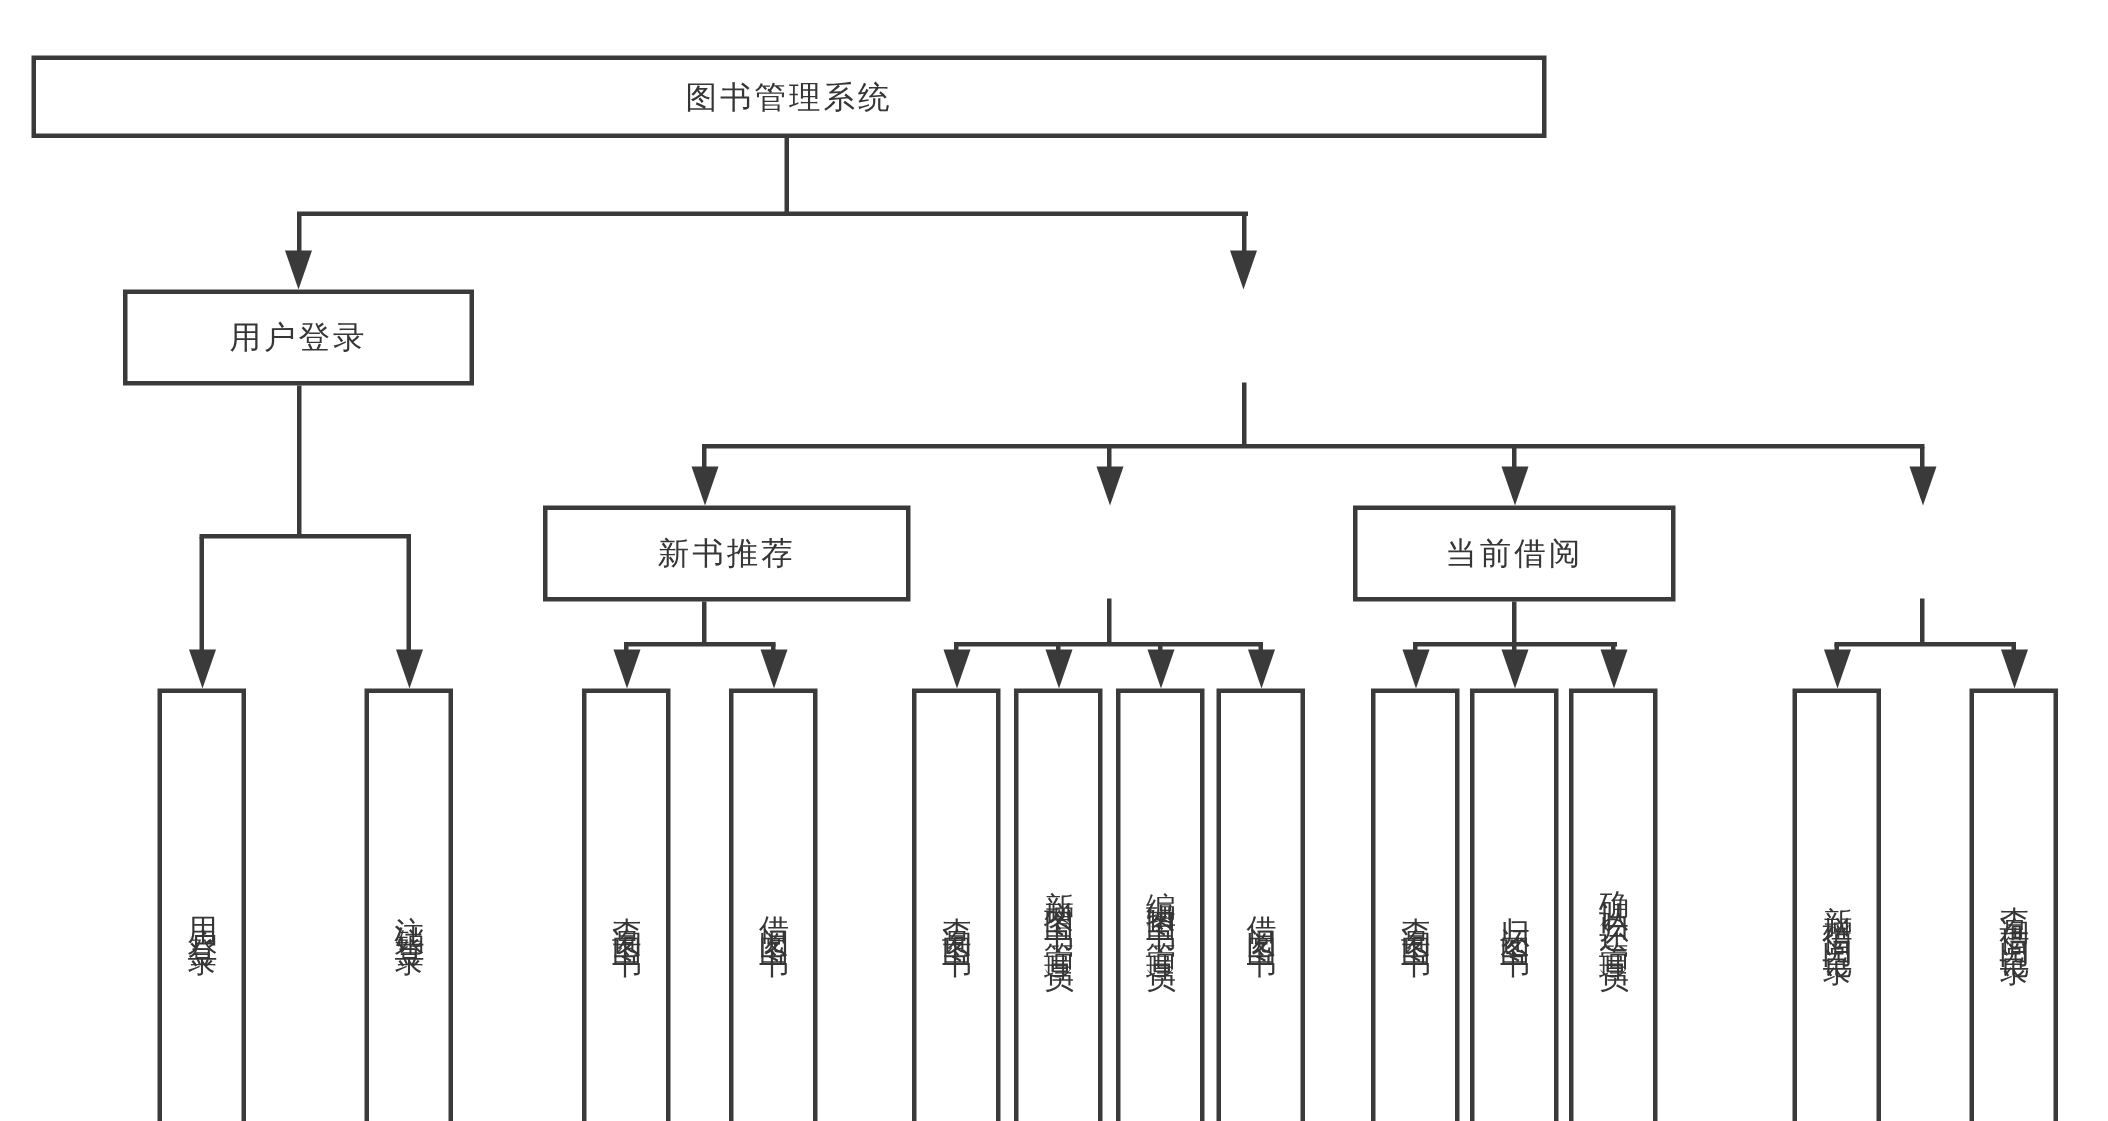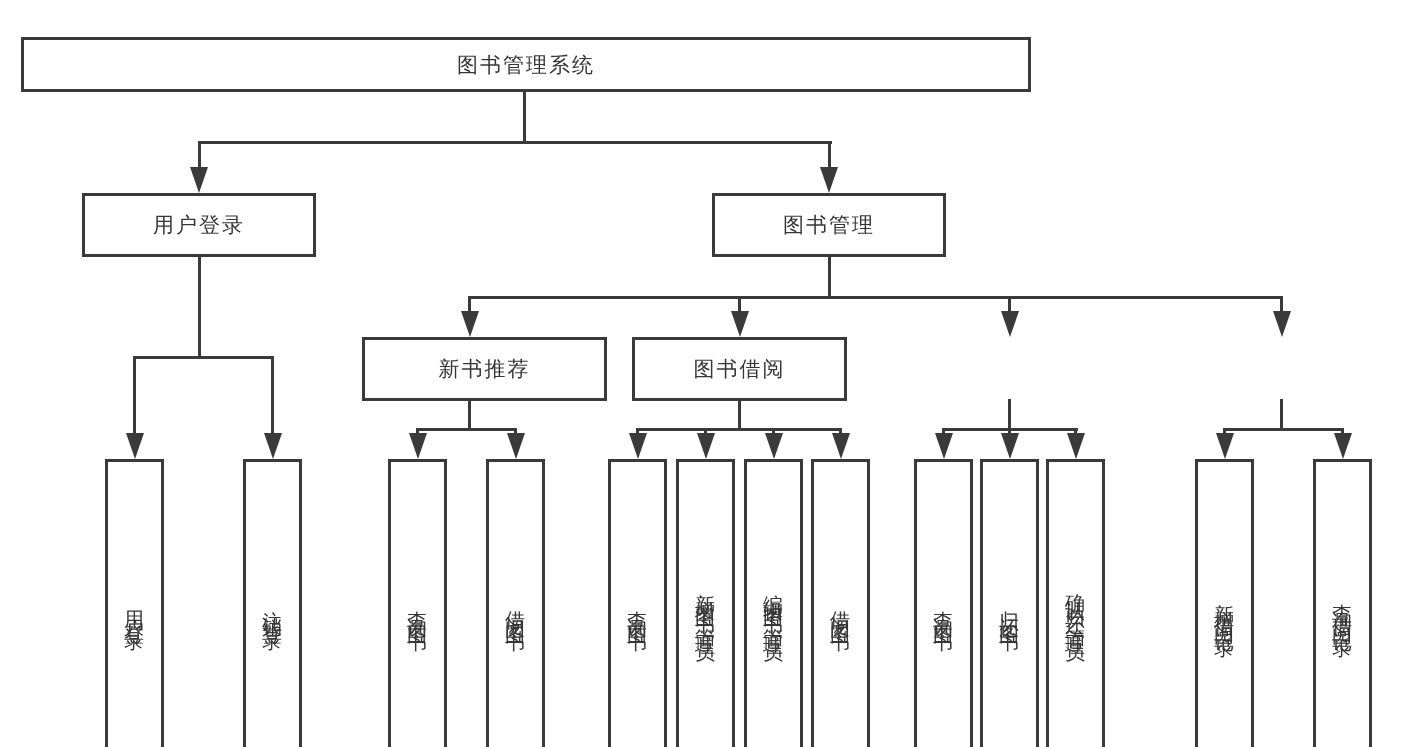--- a/index.html
+++ b/index.html
@@ -96,29 +96,26 @@
   <div class="vl" style="left:1341px;top:405px;height:6px"></div>
   <div class="ar" style="left:1334px;top:409px"></div>
 
   <div class="box h" style="left:21px;top:13px;width:1010px;height:55px">
     <span>图书管理系统</span>
   </div>
 
   <div class="box h" style="left:82px;top:169px;width:234px;height:64px">
     <span>用户登录</span>
   </div>
-  <div class="box h" style="left:712px;top:169px;width:234px;height:64px">
-    <span>图书管理</span>
-  </div>
 
   <div class="box h" style="left:362px;top:313px;width:245px;height:64px">
     <span>新书推荐</span>
   </div>
-  <div class="box h" style="left:632px;top:313px;width:215px;height:64px">
-    <span>图书借阅</span>
+  <div class="box h" style="left:902px;top:313px;width:215px;height:64px">
+    <span>当前借阅</span>
   </div>
 
   <div class="box v" style="left:105px;top:435px;width:59px;height:300px">
     <span>用户登录</span>
   </div>
   <div class="box v" style="left:243px;top:435px;width:59px;height:300px">
     <span>注销登录</span>
   </div>
 
   <div class="box v" style="left:388px;top:435px;width:59px;height:300px">

